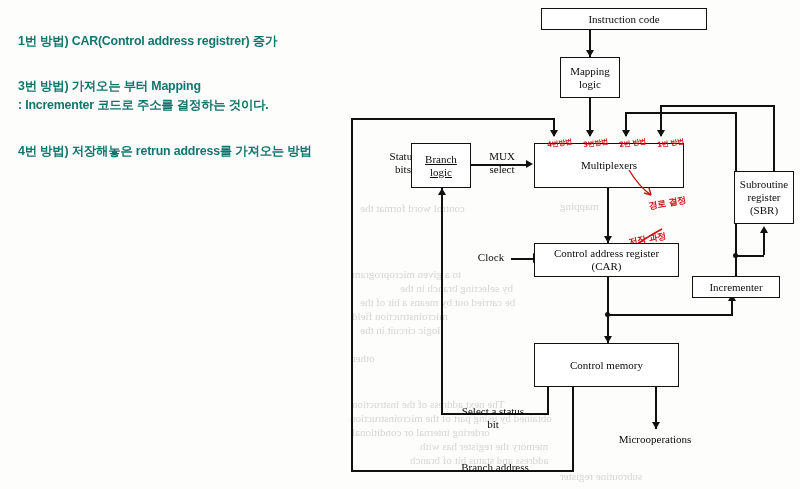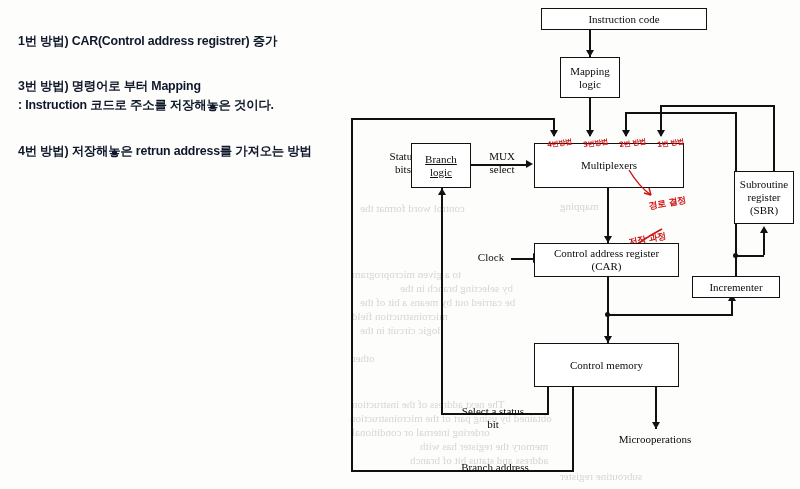--- a/index.html
+++ b/index.html
@@ -23,21 +23,21 @@
     top: 32px;
     width: 330px;
     font-family: "Liberation Sans", "DejaVu Sans", sans-serif;
     color: #111111;
   }
   .note-block { margin-bottom: 26px; }
   .note-line {
     font-size: 12.4px;
     font-weight: 700;
     line-height: 1.55;
-    color: #0f172a;
+    color: #0f766e;
     letter-spacing: -0.2px;
     white-space: nowrap;
   }
 
   
   .ghost {
     position: absolute;
     color: #c9c9c3;
     font-size: 11px;
     font-family: "Liberation Serif", "DejaVu Serif", serif;
@@ -163,22 +163,22 @@
   <div class="ghost" style="left:560px; top:470px;">subroutine register</div>
 
   <div id="notes">
 
     <div class="note-block">
       <div class="note-line">1번 방법) CAR(Control address registrer) 증가</div>
     </div>
 
 
     <div class="note-block">
-      <div class="note-line">3번 방법) 명령어로 부터 Mapping</div>
-      <div class="note-line">: Instruction 코드로 주소를 저장해놓은 것이다.</div>
+      <div class="note-line">3번 방법) 가져오는 부터 Mapping</div>
+      <div class="note-line">: Incrementer 코드로 주소를 결정하는 것이다.</div>
     </div>
 
     <div class="note-block">
       <div class="note-line">4번 방법) 저장해놓은 retrun address를 가져오는 방법</div>
     </div>
 
   </div>
 
   <div class="box" style="left:541px; top:8px; width:166px; height:22px;">Instruction code</div>
 

